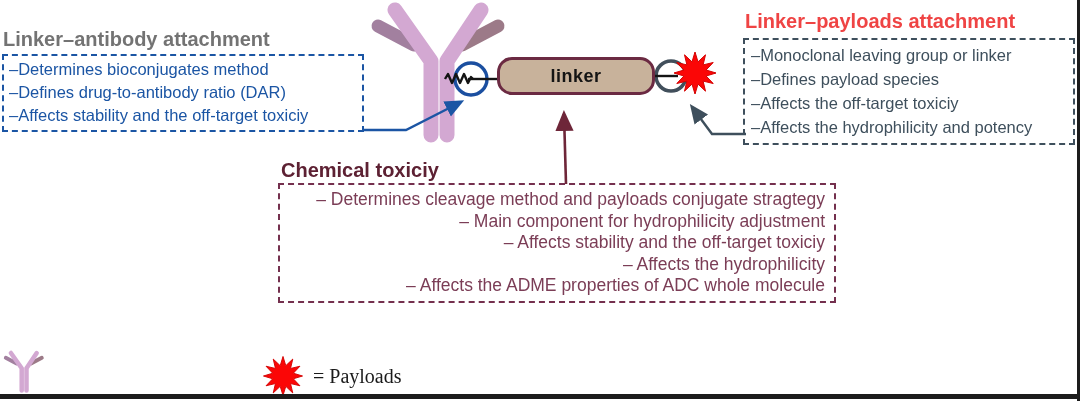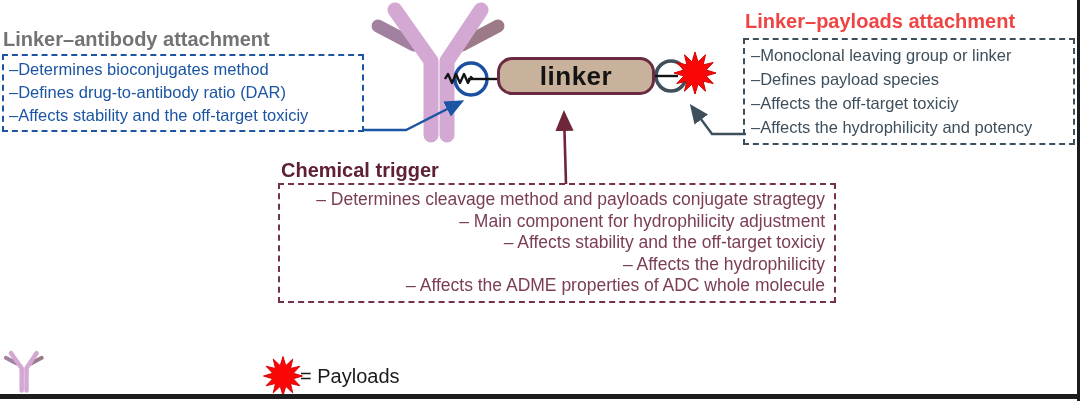--- a/index.html
+++ b/index.html
@@ -19,25 +19,25 @@
             padding:3px 6px;color:#3e4f5c;}
   .box-maroon{left:278px;top:183px;width:558px;height:120px;border:2px dashed #74304e;
             padding:4px 9px;color:#7b3d56;text-align:right;}
   .ln{white-space:nowrap;font-size:16.5px;line-height:23px;}
   .box-slate .ln{line-height:24px;}
   .box-maroon .ln{font-size:17.5px;line-height:21.5px;}
   .capsule{
     position:absolute;left:497px;top:57px;width:158px;height:38px;box-sizing:border-box;
     background:#c8b29b;border:3.5px solid #6b2a42;border-radius:15px;
     display:flex;align-items:center;justify-content:center;
-    font-weight:bold;font-size:26px;color:#141414;letter-spacing:0.5px;
+    font-weight:bold;font-size:18px;color:#141414;letter-spacing:0.5px;
   }
   .legend-label{position:absolute;font-size:20px;color:#1a1a1a;white-space:nowrap;}
   .lg-ab{left:48px;top:365px;}
-  .lg-pl{left:300px;top:365px;}
+  .lg-pl{left:313px;top:365px;font-family:Liberation Serif, serif;}
   .edge{position:absolute;background:#1c1c1c;}
   .edge-bottom{left:0;top:394px;width:1080px;height:5px;}
   .edge-right{left:1077px;top:0;width:3px;height:401px;}
 </style>
 </head>
 <body>
 
 <div class="canvas">
 
   <svg class="overlay" viewBox="0 0 1080 401" xmlns="http://www.w3.org/2000/svg">
@@ -106,21 +106,21 @@
   </div>
 
   <div class="heading h-slate">Linker–payloads attachment</div>
   <div class="dbox box-slate">
     <div class="ln">–Monoclonal leaving group or linker</div>
     <div class="ln">–Defines payload species</div>
     <div class="ln">–Affects the off-target toxiciy</div>
     <div class="ln">–Affects the hydrophilicity and potency</div>
   </div>
 
-  <div class="heading h-maroon">Chemical trigger</div>
+  <div class="heading h-maroon">Chemical toxiciy</div>
   <div class="dbox box-maroon">
     <div class="ln">– Determines cleavage method and payloads conjugate stragtegy</div>
     <div class="ln">– Main component for hydrophilicity adjustment</div>
     <div class="ln">– Affects stability and the off-target toxiciy</div>
     <div class="ln">– Affects the hydrophilicity</div>
     <div class="ln">– Affects the ADME properties of ADC whole molecule</div>
   </div>
 
   <div class="legend-label lg-pl">= Payloads</div>
 

